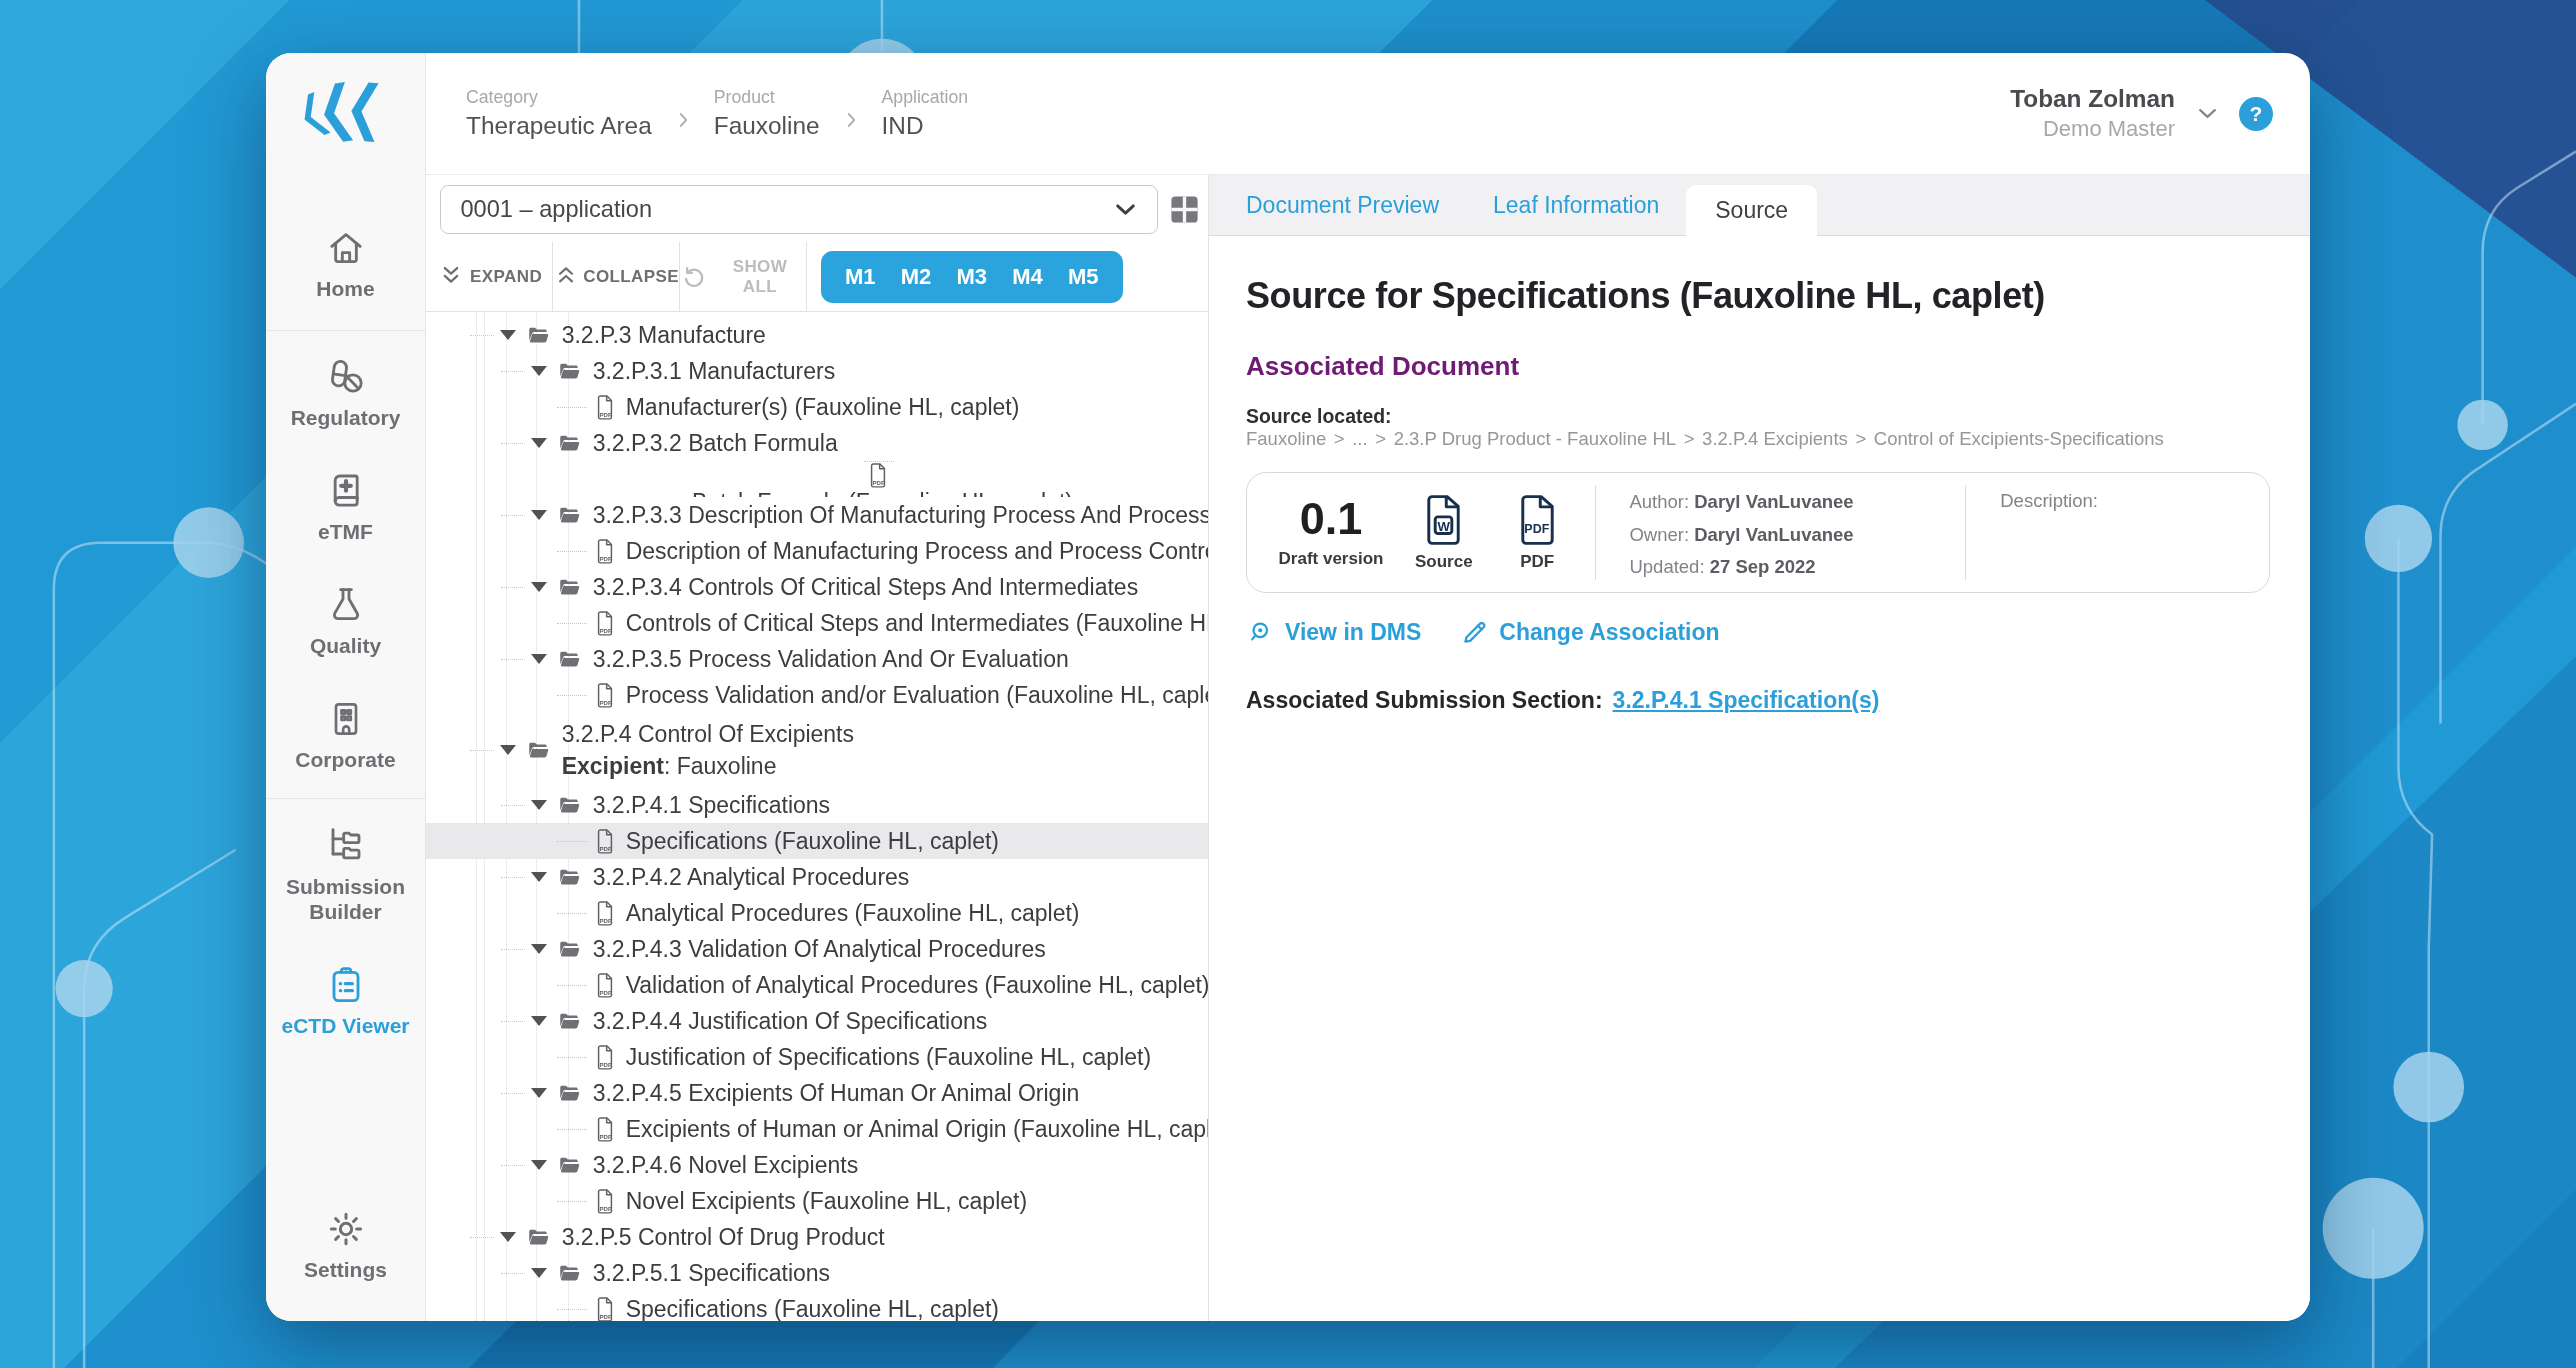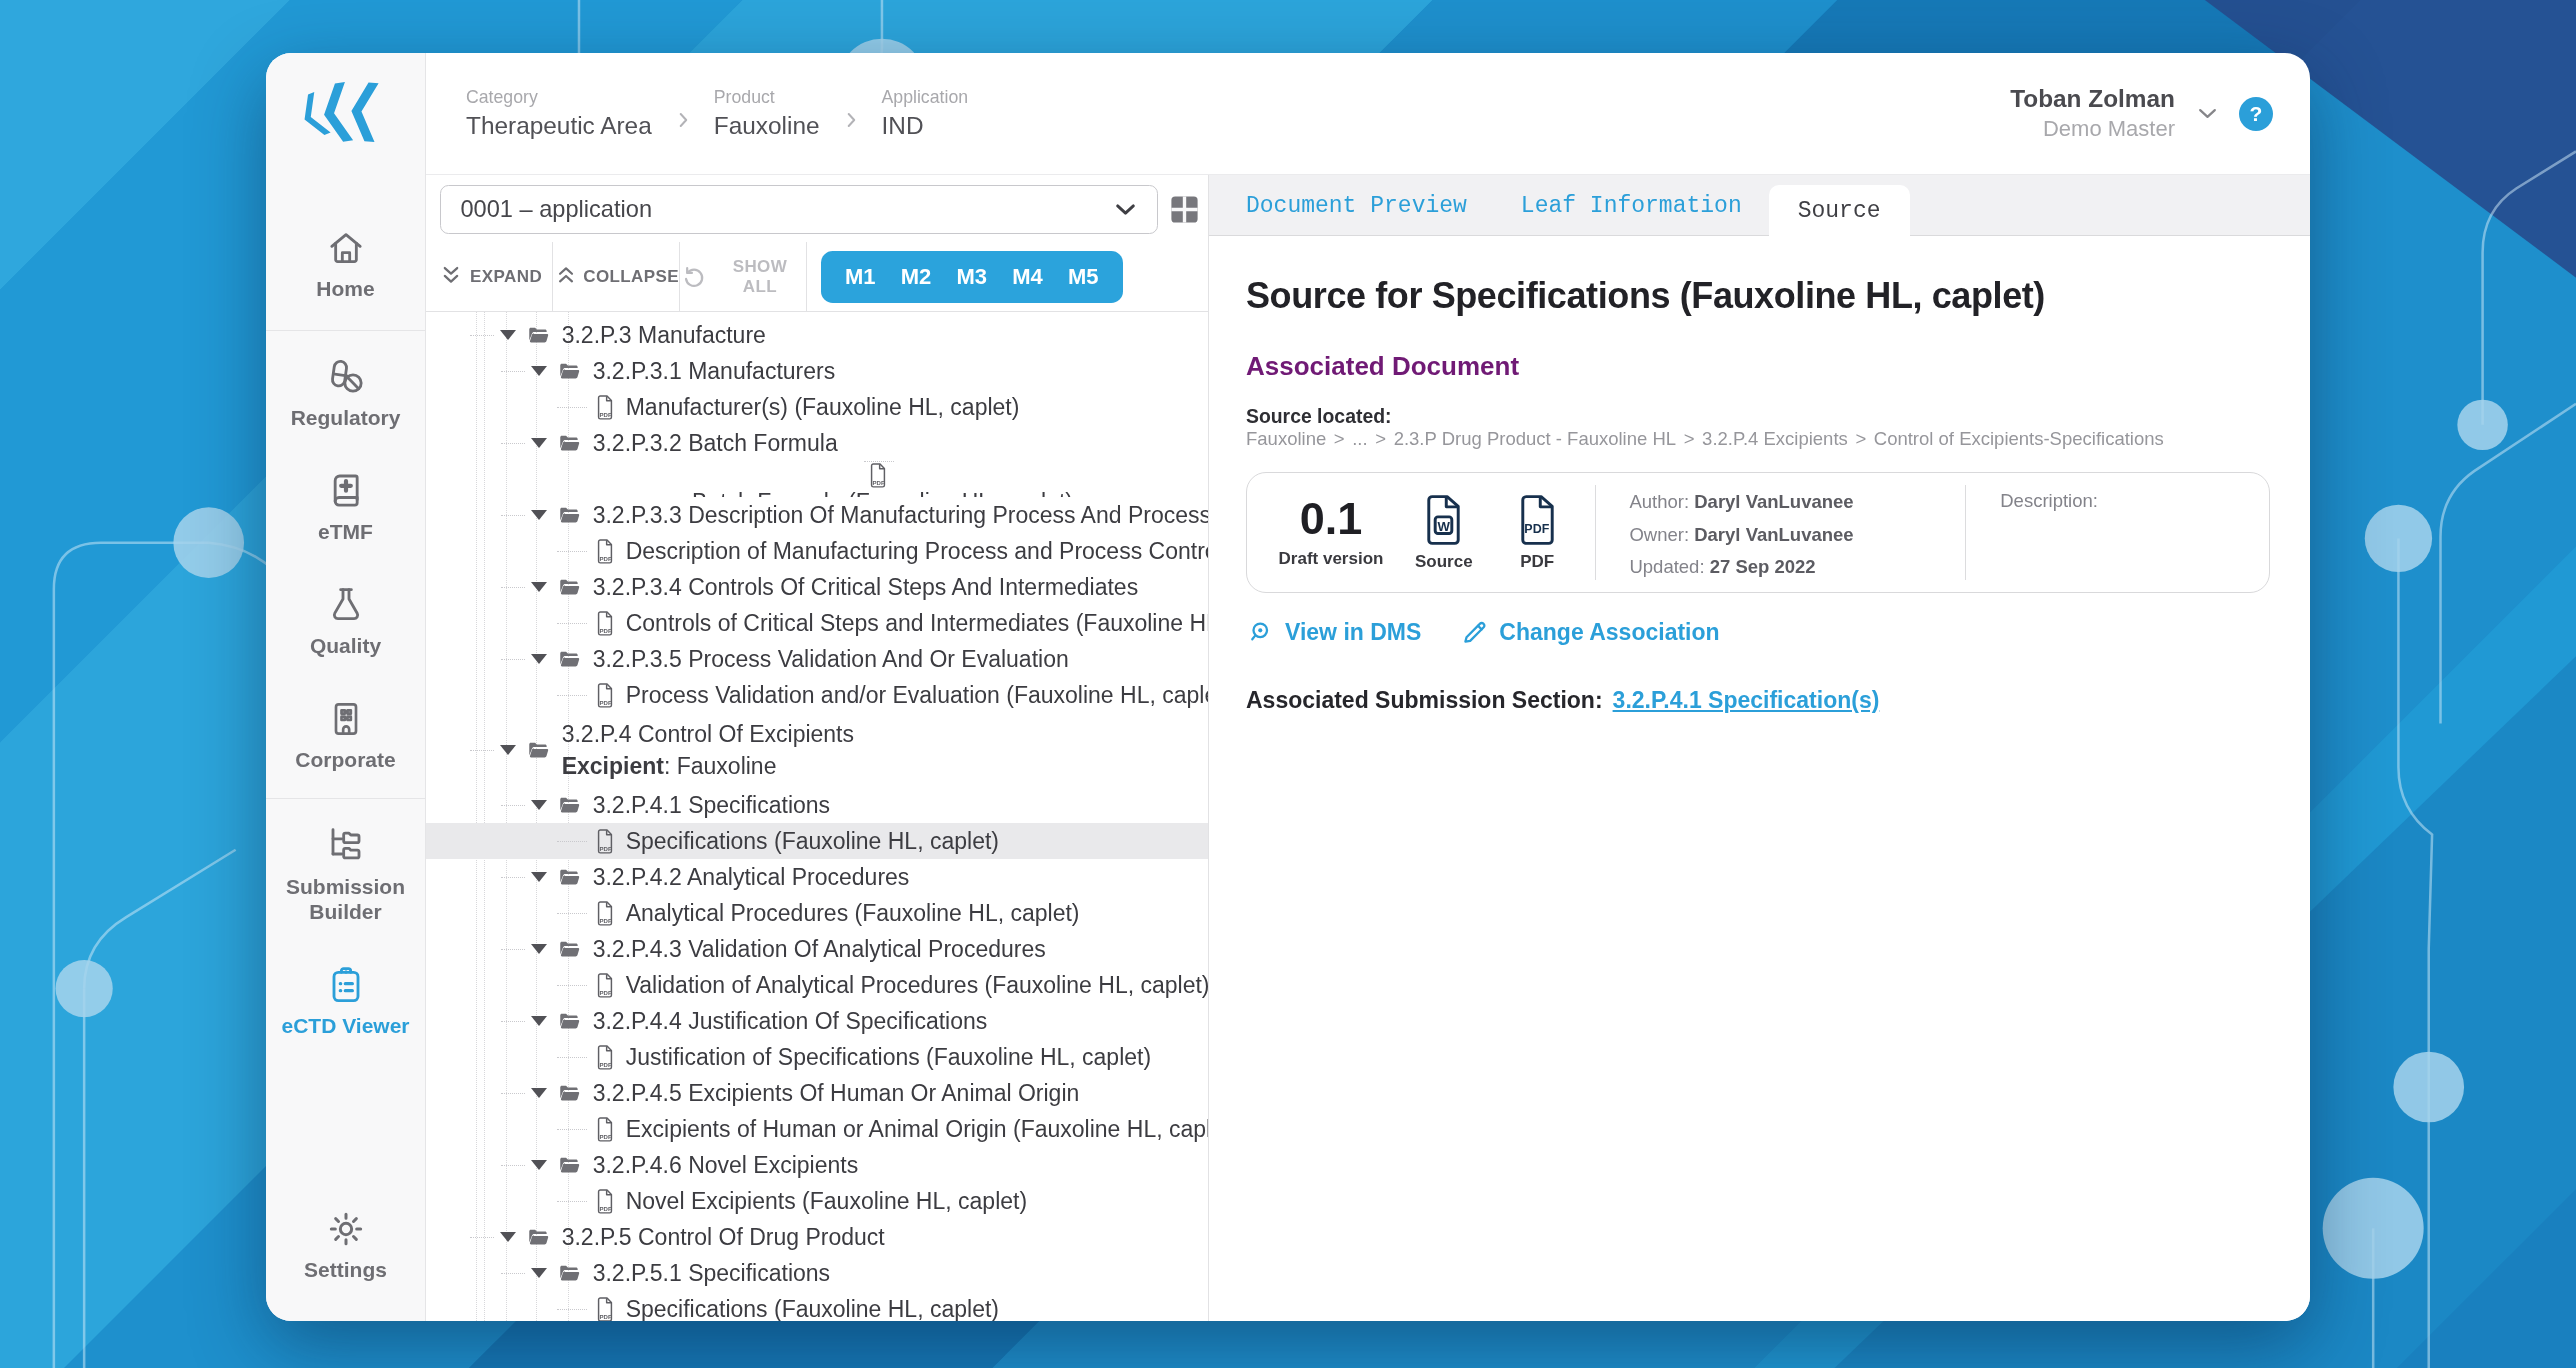--- a/index.html
+++ b/index.html
@@ -86,21 +86,21 @@
   .ticon.tdoc { width:22px; height:27px; color:#5f5f64; }
   .ticon svg { width:100%; height:100%; }
   .tlines { display:flex; flex-direction:column; justify-content:center; gap:5px; }
   .tsub b { font-weight:700; }
 
   
   .right { flex:1; display:flex; flex-direction:column; min-width:0; background:#fff; }
   .tabs { position:relative; height:61px; background:#f1f1f3; display:flex; align-items:stretch;
     padding-left:10px; flex-shrink:0; }
   .tabs::after { content:""; position:absolute; left:0; right:0; bottom:0; height:0.8px; background:#dadadc; }
-  .tab { display:flex; align-items:center; padding:0 27px; font-size:23px; color:#2b9fd9; cursor:pointer;font-family:Liberation Mono, monospace; }
+  .tab { display:flex; align-items:center; padding:0 27px; font-size:23px; color:#2b9fd9; cursor:pointer; }
   .tab.active { position:relative; z-index:1; background:#fff; border-radius:10px 10px 0 0;
     color:#3f3f44; margin-top:10px; padding:0 29px; }
   .rcontent { flex:1; padding:37px 40px 0 37px; overflow:hidden; }
   h1 { font-size:36px; font-weight:800; color:#222227; letter-spacing:-0.4px; margin-top:1.7px; }
   h2 { font-size:26px; font-weight:700; color:#701a75; margin-top:34px; }
   .srcline { margin-top:23.6px; font-size:18.5px; color:#96969b; display:flex; align-items:baseline; flex-wrap:wrap; }
   .srclabel { font-size:19.4px; font-weight:700; color:#2e2e33; margin-right:8.4px; }
   .psep { margin:0 7.6px; }
   .card { margin-top:22px; border:1.7px solid #d9d9db; border-radius:20px; display:flex;
     align-items:center; padding:11.8px 0; min-height:110px; }

